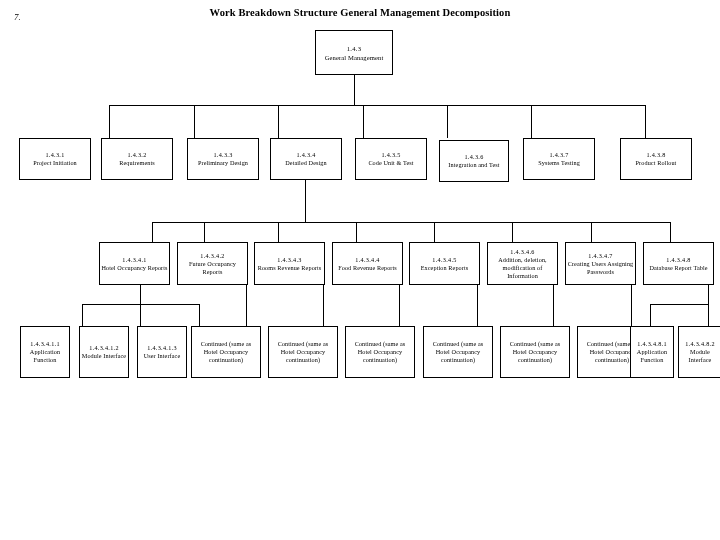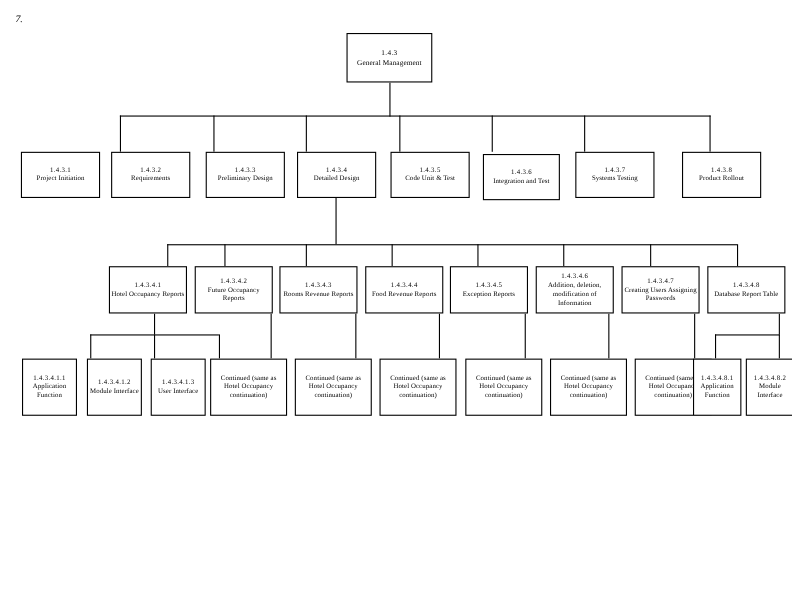--- a/index.html
+++ b/index.html
@@ -71,20 +71,21 @@
   }
   .line.v { width: 1px; }
   .line.h { height: 1px; }
 </style>
 </head>
 <body>
 
 <div id="page">
 
   <div class="corner-mark">7.</div>
+  <div class="title">Work Breakdown Structure General Management Decomposition</div>
 
   <div class="line v" style="left:354px; top:75px; height:31px;"></div>
 
   <div class="line h" style="left:109px; top:105px; width:537px;"></div>
 
   <div class="line v" style="left:109px; top:105px; height:33px;"></div>
   <div class="line v" style="left:194px; top:105px; height:33px;"></div>
   <div class="line v" style="left:278px; top:105px; height:33px;"></div>
   <div class="line v" style="left:363px; top:105px; height:33px;"></div>
   <div class="line v" style="left:447px; top:105px; height:33px;"></div>

